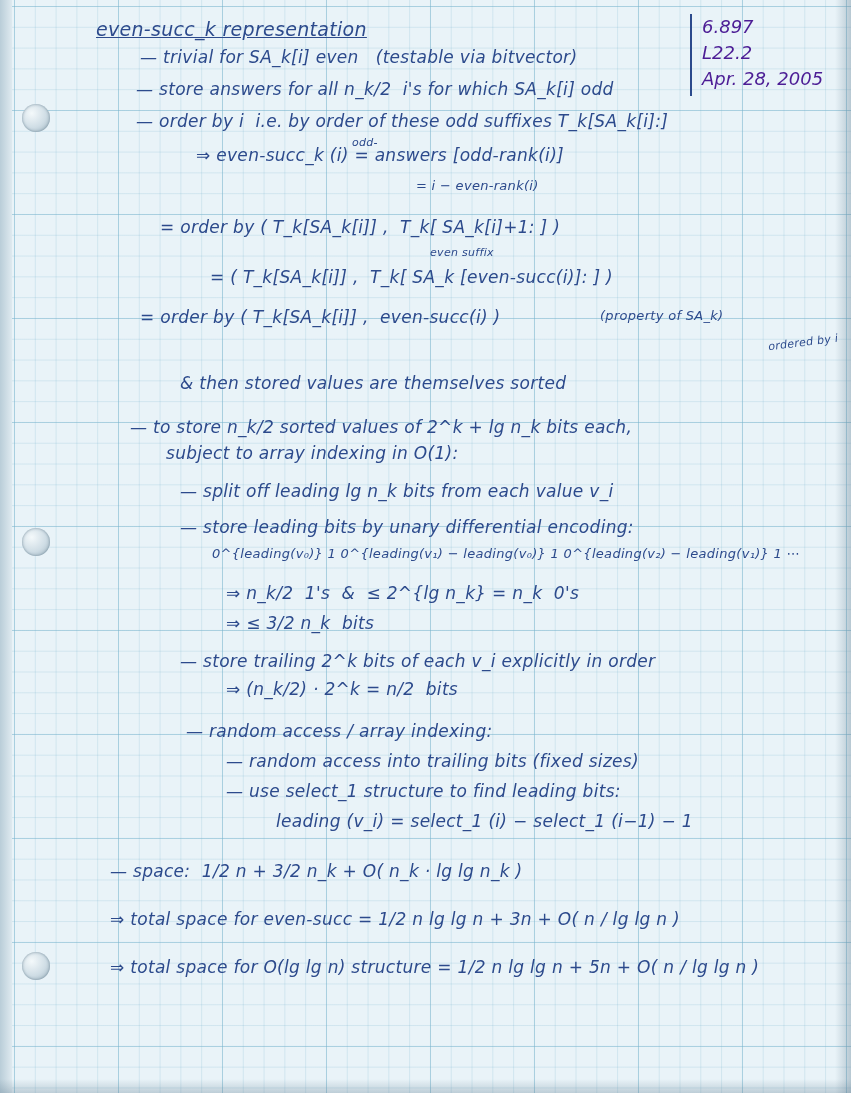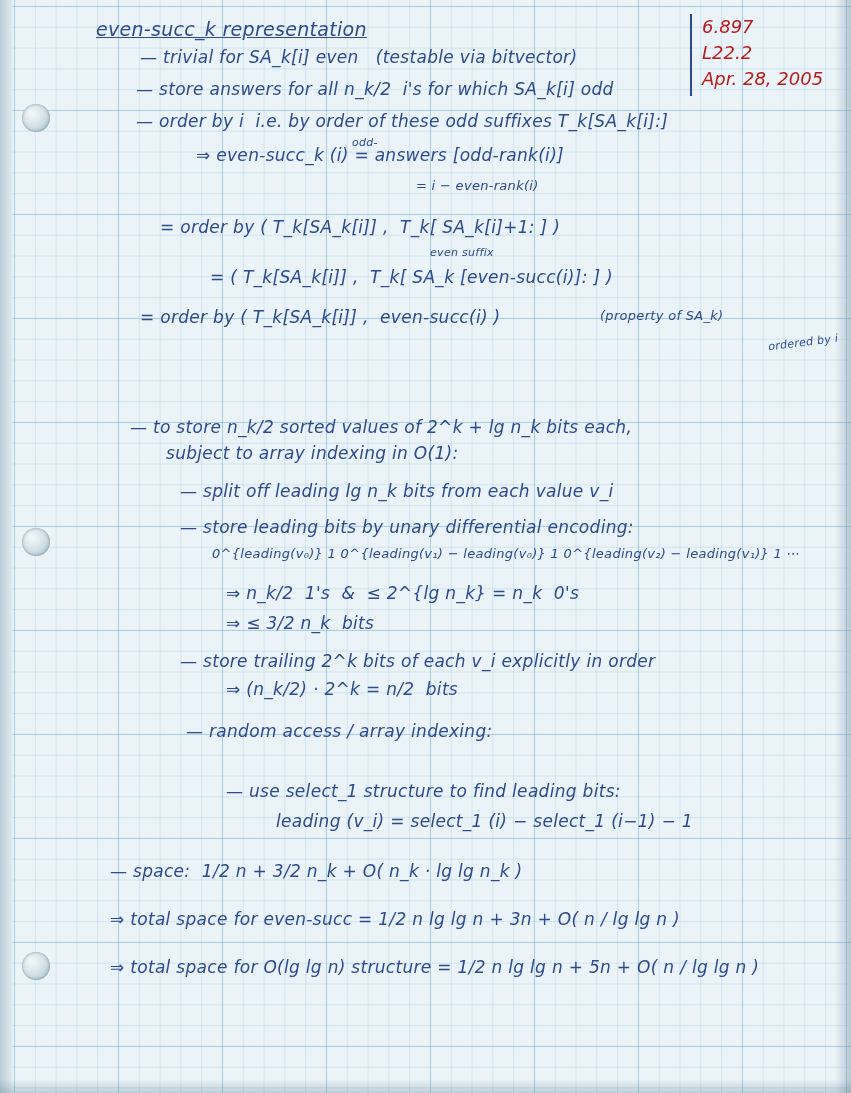--- a/index.html
+++ b/index.html
@@ -62,21 +62,21 @@
   .xs{font-size:11px;}
   .u{text-decoration:underline;}
 
   
   #headbox{
     position:absolute;left:690px;top:14px;width:150px;height:82px;
     border-left:2px solid #2c4a8c;
     padding-left:10px;
     box-sizing:border-box;
   }
-  #headbox div{font-size:18px;line-height:26px;color:#b91c1c;font-style:italic;}
+  #headbox div{font-size:18px;line-height:26px;color:#4c1d95;font-style:italic;}
 </style>
 </head>
 <body>
 
 <div id="page">
   <div id="grid"></div>
   <div id="paperedge"></div>
   <div class="hole" id="hole1"></div>
   <div class="hole" id="hole2"></div>
   <div class="hole" id="hole3"></div>
@@ -99,35 +99,37 @@
 
   <div class="ink l" style="left:160px;top:218px;">= order by ( T_k[SA_k[i]] ,  T_k[ SA_k[i]+1: ] )</div>
   <div class="ink xs" style="left:430px;top:246px;">even suffix</div>
 
   <div class="ink l" style="left:210px;top:268px;">= ( T_k[SA_k[i]] ,  T_k[ SA_k [even-succ(i)]: ] )</div>
 
   <div class="ink l" style="left:140px;top:308px;">= order by ( T_k[SA_k[i]] ,  even-succ(i) )</div>
   <div class="ink sm" style="left:600px;top:308px;">(property of SA_k)</div>
 
   <div class="ink xs" style="left:768px;top:336px;transform:rotate(-7deg);">ordered by i</div>
+  <div class="ink l" style="left:180px;top:374px;">&amp; then stored values are themselves sorted</div>
 
   <div class="ink l" style="left:130px;top:418px;">— to store n_k/2 sorted values of 2^k + lg n_k bits each,</div>
   <div class="ink l" style="left:166px;top:444px;">subject to array indexing in O(1):</div>
 
   <div class="ink l" style="left:180px;top:482px;">— split off leading lg n_k bits from each value v_i</div>
   <div class="ink l" style="left:180px;top:518px;">— store leading bits by unary differential encoding:</div>
   <div class="ink sm" style="left:212px;top:546px;">0^{leading(v₀)} 1 0^{leading(v₁) − leading(v₀)} 1 0^{leading(v₂) − leading(v₁)} 1 ⋯</div>
 
   <div class="ink l" style="left:226px;top:584px;">⇒ n_k/2  1's  &amp;  ≤ 2^{lg n_k} = n_k  0's</div>
   <div class="ink l" style="left:226px;top:614px;">⇒ ≤ 3/2 n_k  bits</div>
 
   <div class="ink l" style="left:180px;top:652px;">— store trailing 2^k bits of each v_i explicitly in order</div>
   <div class="ink l" style="left:226px;top:680px;">⇒ (n_k/2) · 2^k = n/2  bits</div>
 
   <div class="ink l" style="left:186px;top:722px;">— random access / array indexing:</div>
+  <div class="ink l" style="left:226px;top:752px;">— random access into trailing bits (fixed sizes)</div>
   <div class="ink l" style="left:226px;top:782px;">— use select_1 structure to find leading bits:</div>
   <div class="ink l" style="left:276px;top:812px;">leading (v_i) = select_1 (i) − select_1 (i−1) − 1</div>
 
   <div class="ink l" style="left:110px;top:862px;">— space:  1/2 n + 3/2 n_k + O( n_k · lg lg n_k )</div>
   <div class="ink l" style="left:110px;top:910px;">⇒ total space for even-succ = 1/2 n lg lg n + 3n + O( n / lg lg n )</div>
   <div class="ink l" style="left:110px;top:958px;">⇒ total space for O(lg lg n) structure = 1/2 n lg lg n + 5n + O( n / lg lg n )</div>
 
   <div id="shadow-right"></div>
   <div id="shadow-bottom"></div>
 </div>

